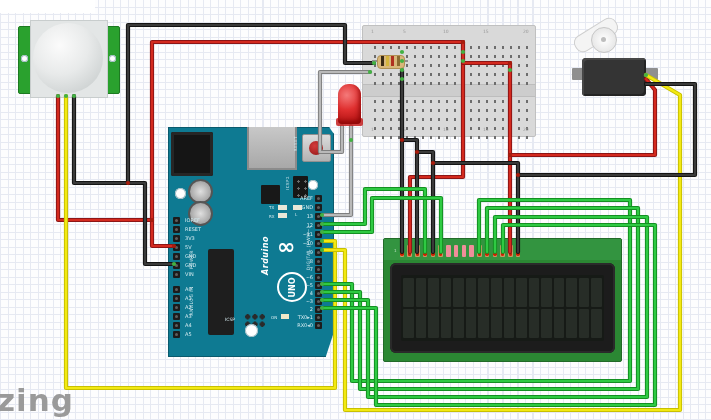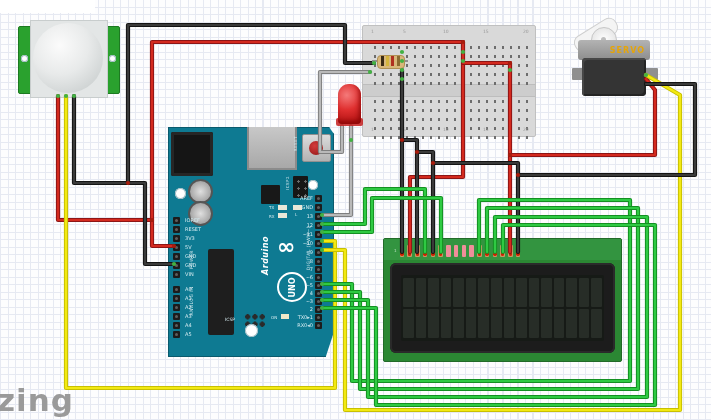--- a/index.html
+++ b/index.html
@@ -232,23 +232,20 @@
       </div>
   </div>
 
   <div class="abs" style="left:570px;top:14px;width:100px;height:86px;">
     <div class="abs" style="left:2px;top:12px;width:46px;height:16px;background:#f4f4f4;border:1px solid #cfcfcf;border-radius:8px;transform:rotate(-32deg);"></div>
     <div class="abs" style="left:21px;top:13px;width:24px;height:24px;border-radius:50%;background:radial-gradient(#ffffff,#dedede);border:1px solid #c6c6c6;">
       <div class="abs" style="left:9px;top:9px;width:5px;height:5px;border-radius:50%;background:#bdbdbd;"></div>
     </div>
     <div class="abs" style="left:2px;top:54px;width:11px;height:12px;background:#8f8f8f;border-radius:1px;"></div>
     <div class="abs" style="left:75px;top:54px;width:13px;height:12px;background:#8f8f8f;border-radius:1px;"></div>
-    <div class="abs" style="left:8px;top:26px;width:72px;height:20px;background:linear-gradient(#b3b3b3,#8d8d8d);border-radius:3px;">
-      <div style="position:absolute;right:5px;top:6px;color:#e5a50a;font-size:8px;font-weight:bold;letter-spacing:1px;">SERVO</div>
-    </div>
     <div class="abs" style="left:12px;top:44px;width:64px;height:38px;background:#343434;border-radius:4px;box-shadow:inset 2px 2px 0 #474747, inset -2px -2px 0 #242424;"></div>
   </div>
 
   <svg id="wires" width="711" height="420">
       <g>
         <polyline points="58,96 58,220 152,220 152,246 172,246" fill="none" stroke="#8e1515" stroke-width="4.2" stroke-linejoin="round" stroke-linecap="round"></polyline>
         <polyline points="58,96 58,220 152,220 152,246 172,246" fill="none" stroke="#d42a1f" stroke-width="2.2" stroke-linejoin="round" stroke-linecap="round"></polyline>
       </g>
       <g>
         <polyline points="74,96 74,183 145,183 145,264 172,264" fill="none" stroke="#141414" stroke-width="4.2" stroke-linejoin="round" stroke-linecap="round"></polyline>

